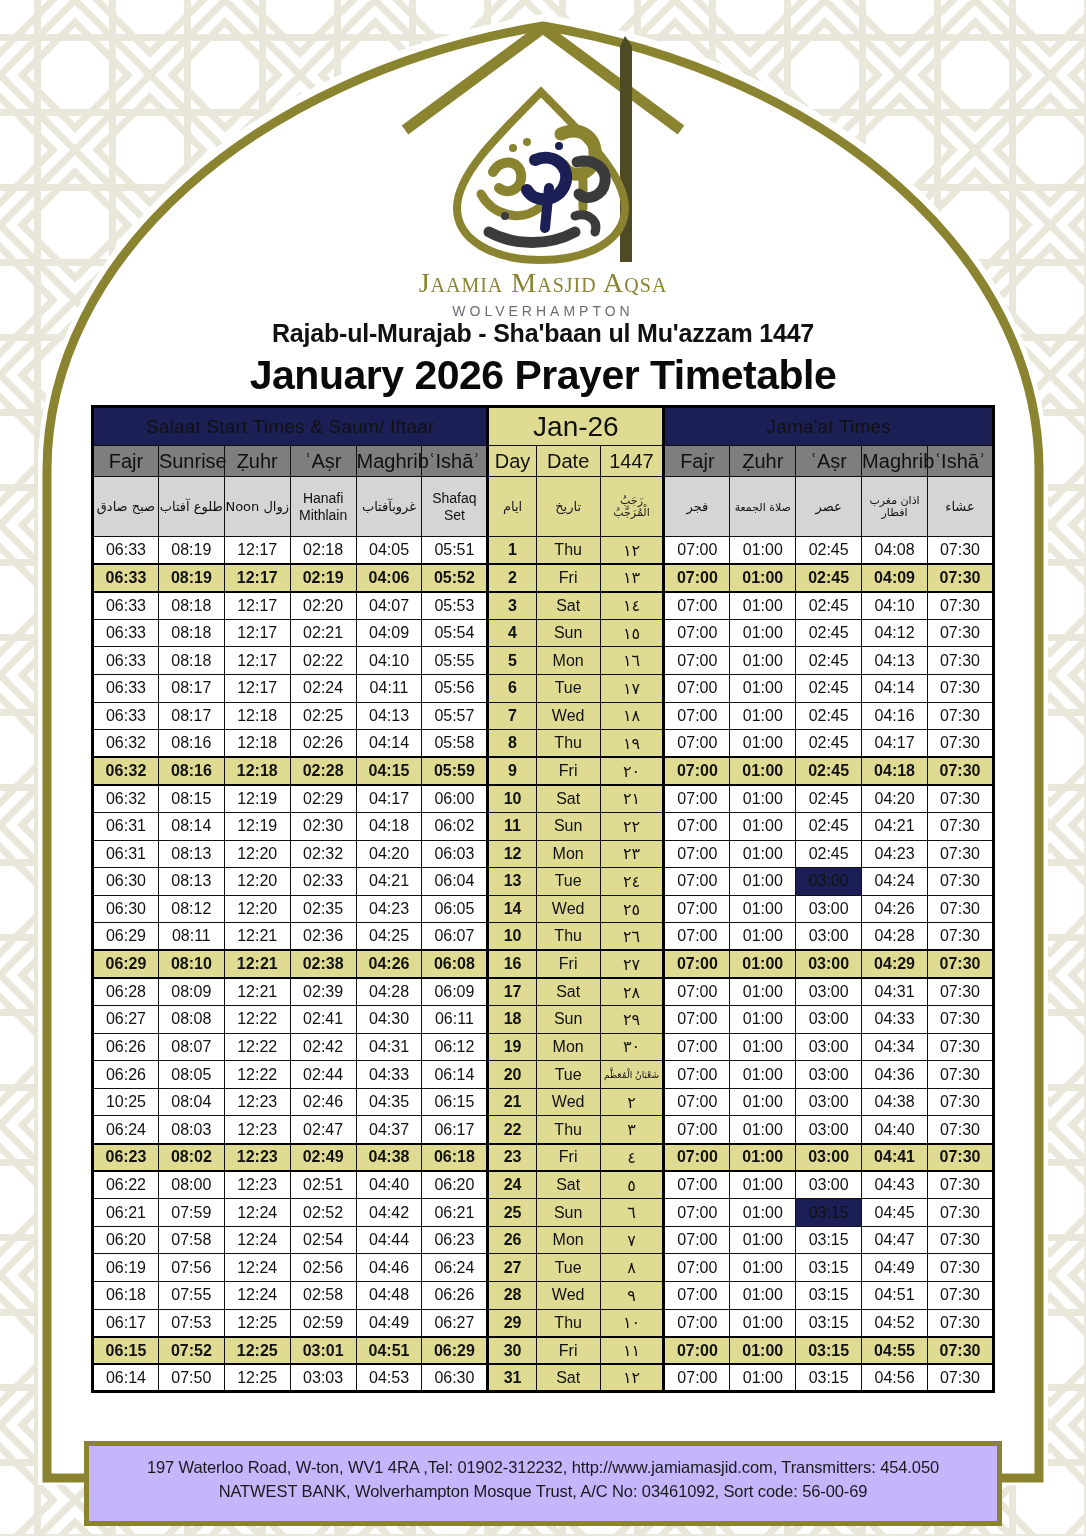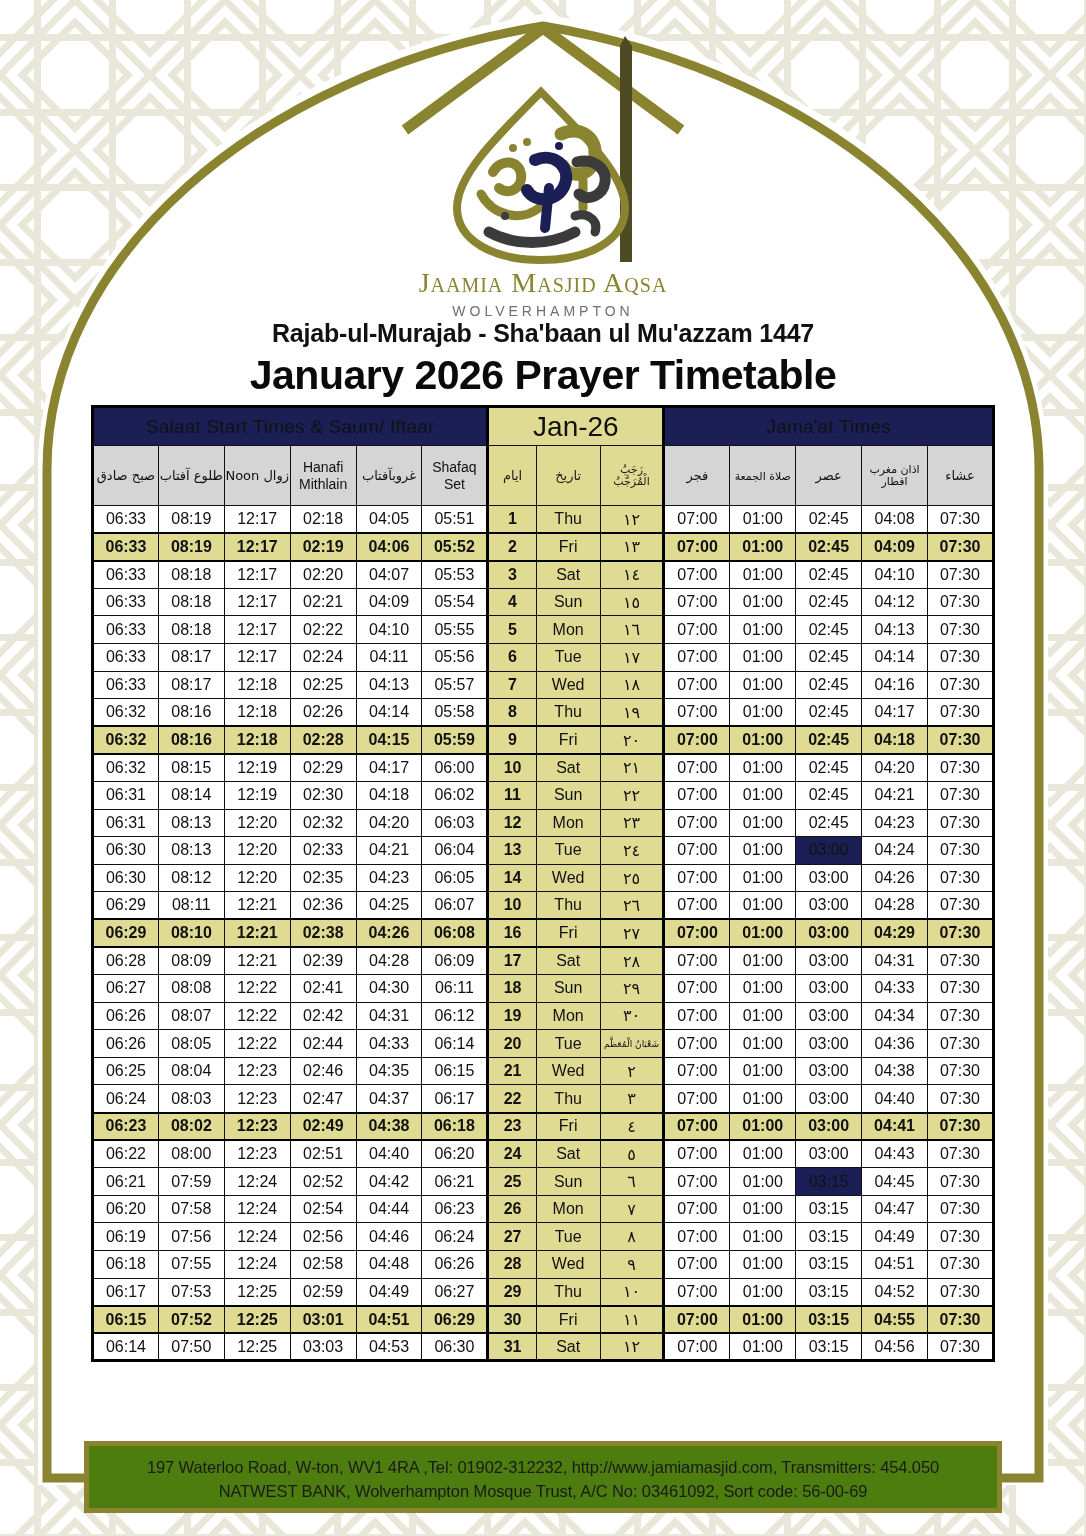--- a/index.html
+++ b/index.html
@@ -156,22 +156,22 @@
 
   table.tt { border: 3px solid #000; }
 
   
   #footer-box {
     position: absolute;
     left: 84px;
     top: 1441px;
     width: 918px;
     border: 5px solid #8a8430;
-    background: #4d7c0f;
-    padding: 10px 6px 4px;
+    background: #c4b5fd;
+    padding: 10px 6px 17px;
     text-align: center;
     z-index: 3;
   }
   #footer-box .fline {
     font-size: 16.5px;
     color: #1a1a1a;
     line-height: 1.45;
     letter-spacing: -0.1px;
   }
 </style>
@@ -271,20 +271,36 @@
           <col style="width:64px">
       </colgroup>
       <thead>
 
         <tr>
           <th class="banner-navy" colspan="6">Salaat Start Times &amp; Saum/ Iftaar</th>
           <th class="banner-gold sep-l sep-r" colspan="3">Jan-26</th>
           <th class="banner-navy" colspan="5">Jama'at Times</th>
         </tr>
 
+        <tr>
+          <th class="hdr-en">Fajr</th>
+          <th class="hdr-en">Sunrise</th>
+          <th class="hdr-en">Ẓuhr</th>
+          <th class="hdr-en">ʿAṣr</th>
+          <th class="hdr-en">Maghrib</th>
+          <th class="hdr-en">ʿIshāʾ</th>
+          <th class="hdr-en gold sep-l">Day</th>
+          <th class="hdr-en gold">Date</th>
+          <th class="hdr-en gold sep-r">1447</th>
+          <th class="hdr-en">Fajr</th>
+          <th class="hdr-en">Ẓuhr</th>
+          <th class="hdr-en">ʿAṣr</th>
+          <th class="hdr-en">Maghrib</th>
+          <th class="hdr-en">ʿIshāʾ</th>
+        </tr>
 
         <tr>
           <th class="hdr-ar"><span class="ar">صبح صادق</span></th>
           <th class="hdr-ar"><span class="ar">طلوع آفتاب</span></th>
           <th class="hdr-ar"><span class="ar">Noon زوال</span></th>
           <th class="hdr-ar">
             <span class="two">Hanafi</span>
             <span class="two">Mithlain</span>
           </th>
           <th class="hdr-ar"><span class="ar">غروبآفتاب</span></th>
@@ -623,21 +639,21 @@
             <td class="mid daynum sep-l">20</td>
             <td class="mid">Tue</td>
             <td class="hijri sep-r special">شَعْبَانُ الْمُعَظَّم</td>
             <td class="jamaat">07:00</td>
             <td class="jamaat">01:00</td>
             <td class="jamaat">03:00</td>
             <td class="jamaat">04:36</td>
             <td class="jamaat">07:30</td>
           </tr>
           <tr class="drow">
-            <td class="salaat">06:25</td>
+            <td class="salaat">10:25</td>
             <td class="salaat">08:04</td>
             <td class="salaat">12:23</td>
             <td class="salaat">02:46</td>
             <td class="salaat">04:35</td>
             <td class="salaat">06:15</td>
             <td class="mid daynum sep-l">21</td>
             <td class="mid">Wed</td>
             <td class="hijri sep-r">٢</td>
             <td class="jamaat">07:00</td>
             <td class="jamaat">01:00</td>

